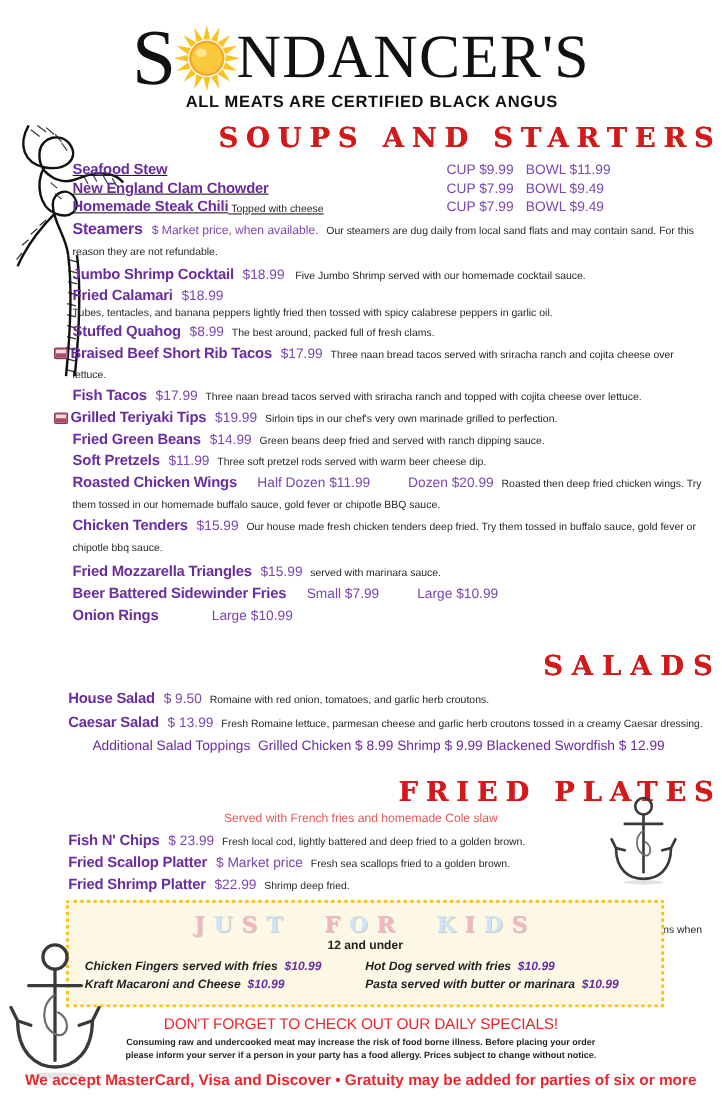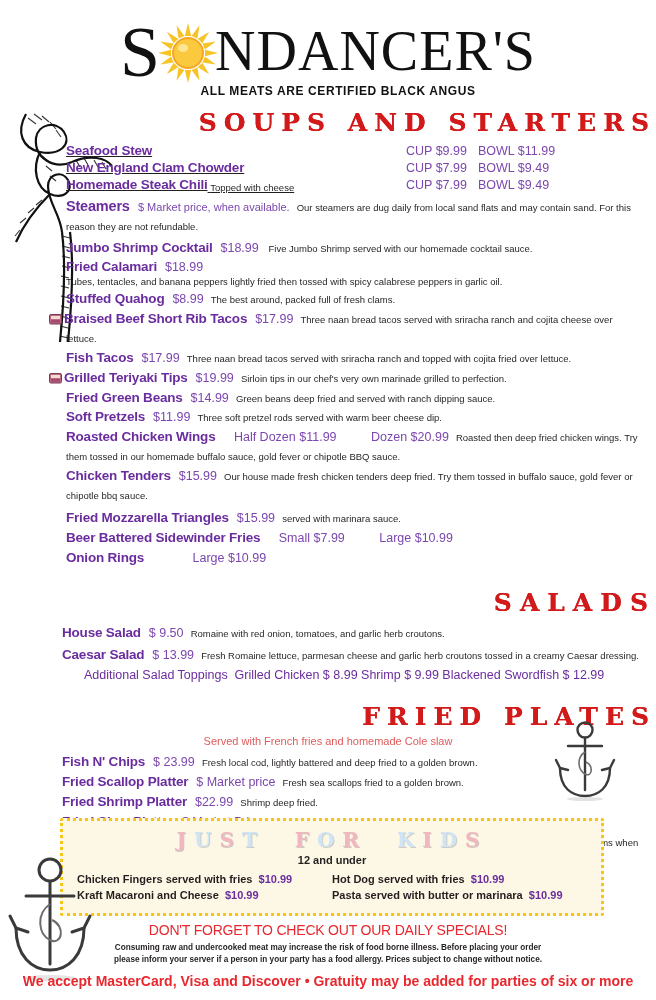--- a/index.html
+++ b/index.html
@@ -25,21 +25,21 @@
     position: relative;
     white-space: nowrap;
   }
   .logo-word .big-s { font-size: 72px; vertical-align: -6px; }
   .sun-wrap {
     display: inline-block; position: relative;
     width: 62px; height: 62px; vertical-align: -14px; margin: 0 -4px;
   }
   .sun-wrap svg { position: absolute; left: 0; top: 0; }
   .tagline {
-    font-size: 12px; font-weight: bold; letter-spacing: .6px;
+    font-size: 15px; font-weight: bold; letter-spacing: .6px;
     color: #111; margin-top: -4px; padding-left: 20px;
   }
 
   
   .sec-head {
     text-align: right;
     color: #d31a1a;
     font-family: "DejaVu Serif", serif;
     font-weight: bold;
     font-size: 25px;
@@ -96,21 +96,21 @@
   .kids-head {
     text-align: center; margin-top: 7px;
     font-family: "DejaVu Serif", serif; font-weight: bold;
     font-size: 20px; letter-spacing: 8px;
     color: #f2b6c0;
     -webkit-text-stroke: 0px;
     text-shadow: 1px 1px 0 rgba(120,120,120,.35);
   }
   .kids-head i { font-style: normal; color: #cfe4f5; }
   .kids-sub { text-align: center; font-size: 11px; font-weight: bold; color: #231f20; margin-top: 2px; }
-  .kids-grid { display: flex; margin-top: 6px; padding: 0 14px; }
+  .kids-grid { display: flex; margin-top: 6px; padding: 0 14px; font-style: italic; }
   .kids-col { flex: 1; }
   .kids-item { font-size: 11px; font-weight: bold; color: #231f20; line-height: 1.45; }
   .kids-item .kp { color: #6a2d9e; }
 
   
   .footer { position: absolute; left: 0; top: 922px; width: 656px; text-align: center; }
   .specials { color: #e8282e; font-weight: normal; font-size: 14px; letter-spacing: -0.2px; }
   .disclaimer { font-size: 8.2px; font-weight: bold; line-height: 1.45; color: #231f20; margin-top: 4px; padding: 0 110px; }
   .cards { color: #e8282e; font-weight: bold; font-size: 14px; margin-top: 7px; }
 
@@ -232,21 +232,21 @@
         <rect x="2" y="7" width="9" height="2.6" fill="#a34a6e"></rect>
       </svg>
     </span><span class="nm">Braised Beef Short Rib Tacos</span>
     <span class="pr">&nbsp;</span><span class="pr">$17.99</span>
     <span class="ds">&nbsp;</span><span class="ds">Three naan bread tacos served with sriracha ranch and cojita cheese over lettuce.</span>
   </div>
 
   <div class="row">
     <span class="nm">Fish Tacos</span>
     <span class="pr">&nbsp;</span><span class="pr">$17.99</span>
-    <span class="ds">&nbsp;</span><span class="ds">Three naan bread tacos served with sriracha ranch and topped with cojita fried over lettuce.</span>
+    <span class="ds">&nbsp;</span><span class="ds">Three naan bread tacos served with sriracha ranch and topped with cojita cheese over lettuce.</span>
   </div>
 
   <div class="row">
     <span class="badge-icon">
       <svg width="13" height="12" viewBox="0 0 13 12">
         <rect x="0.5" y="1.5" width="12" height="9.5" rx="1.5" fill="#c06a88" stroke="#7a3a50" stroke-width="1"></rect>
         <rect x="2" y="3" width="9" height="3" fill="#f0ddcf"></rect>
         <rect x="2" y="7" width="9" height="2.6" fill="#a34a6e"></rect>
       </svg>
     </span><span class="nm">Grilled Teriyaki Tips</span>

